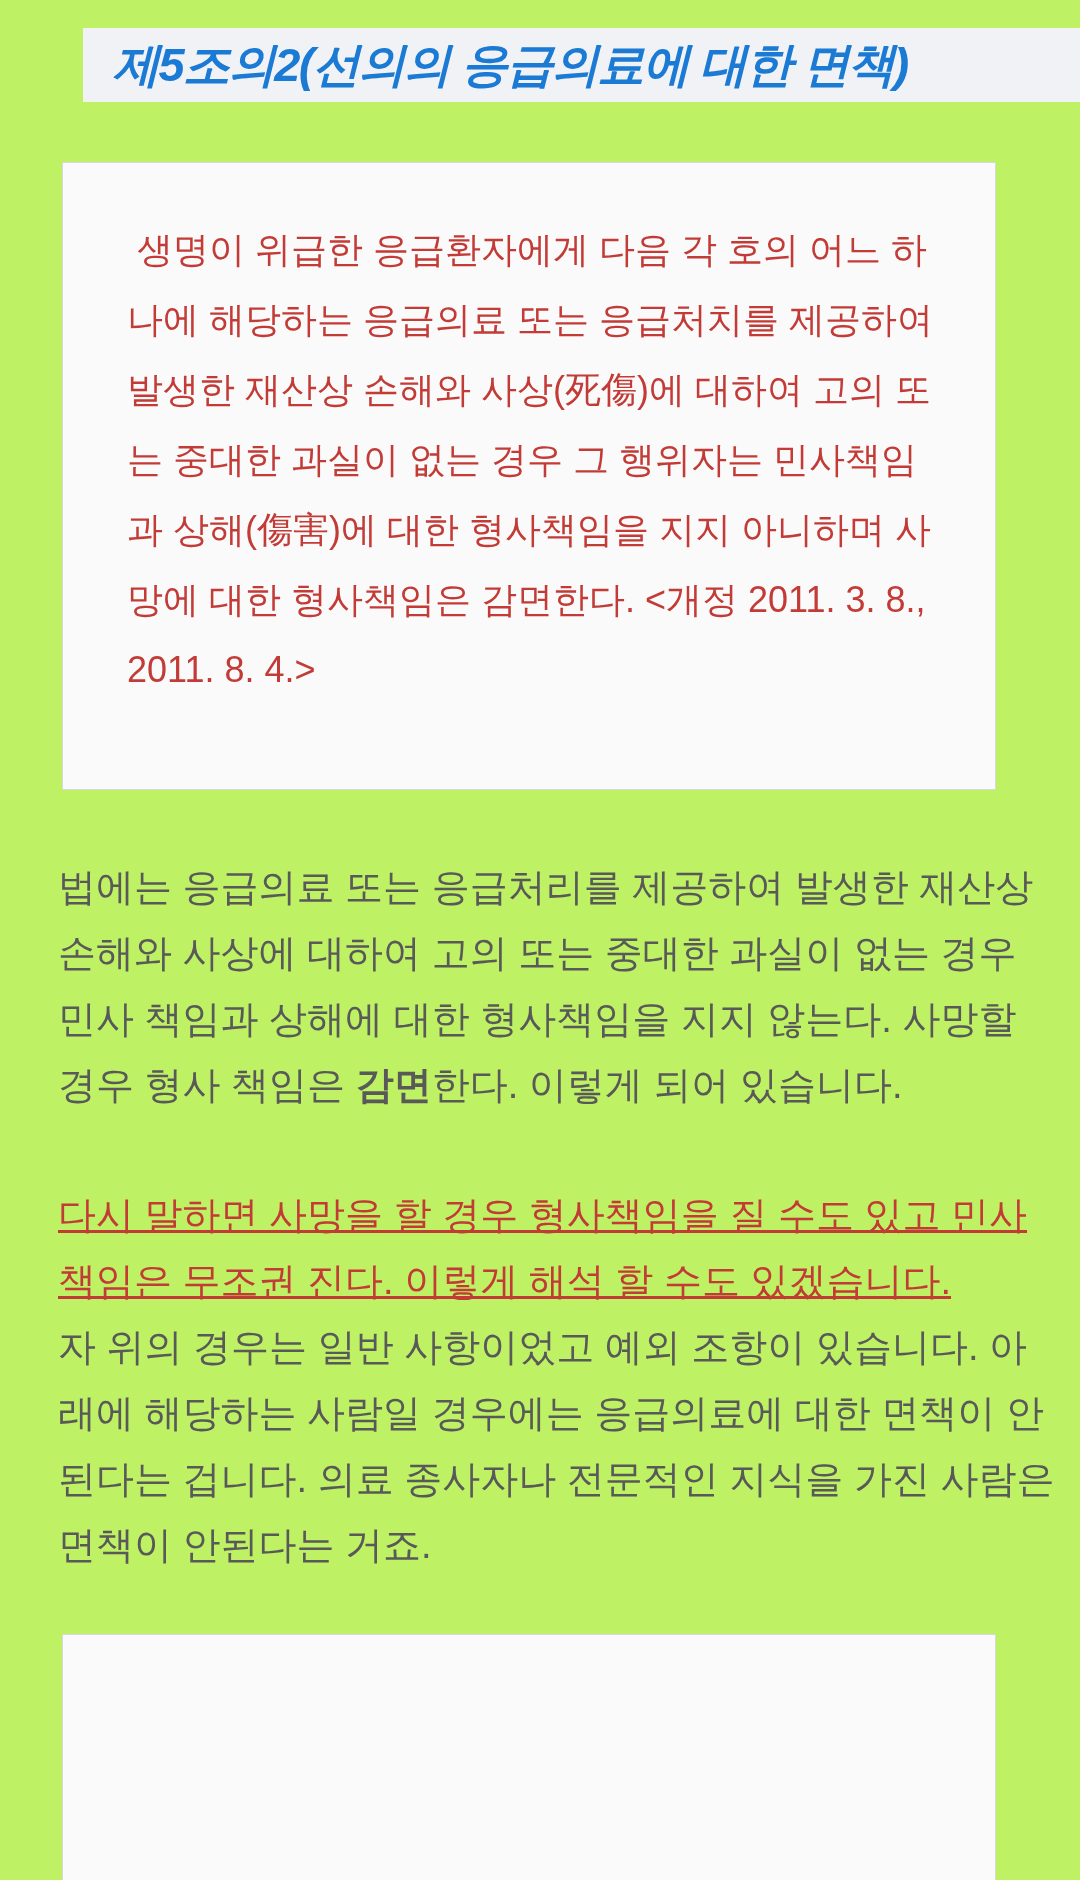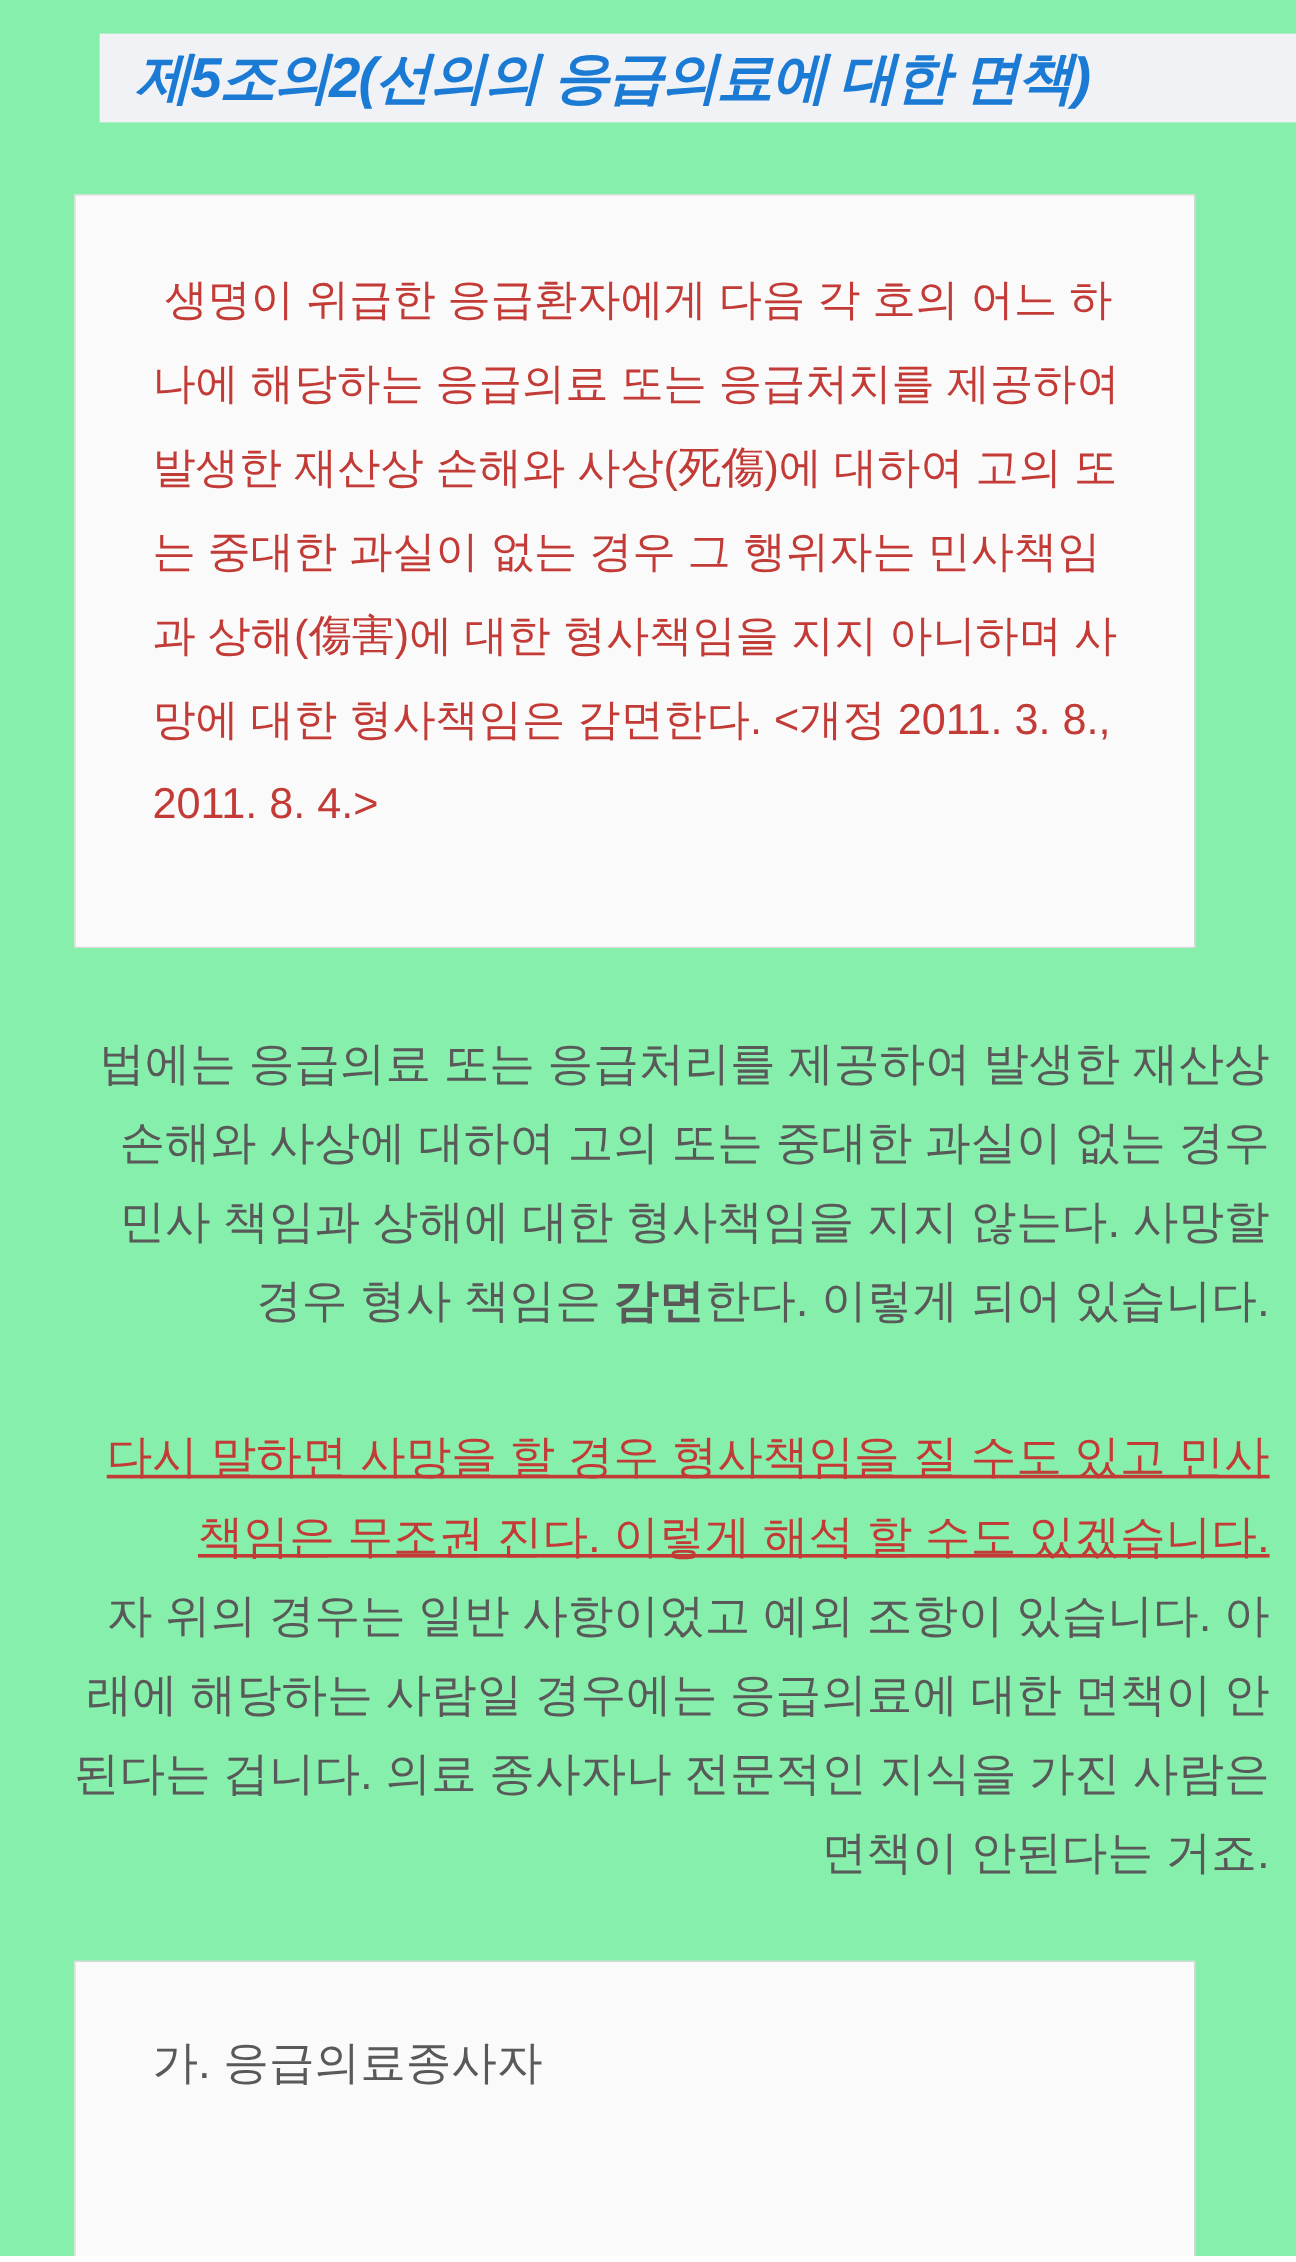--- a/index.html
+++ b/index.html
@@ -2,21 +2,21 @@
 <html lang="ko"><head>
 <meta charset="utf-8">
 <style>
   * { margin: 0; padding: 0; box-sizing: border-box; }
   html, body { background: #ffffff; }
   .page {
     position: relative;
     width: 1080px;
     height: 1880px;
     overflow: hidden;
-    background: #86efac;
+    background: #bef264;
     font-family: "Liberation Sans", sans-serif;
   }
   .title-strip {
     margin: 28px 0 0 83px;
     height: 74px;
     background: #f0f2f6;
     display: flex;
     align-items: center;
   }
   .title-text {
@@ -41,21 +41,20 @@
     font-size: 36px;
     line-height: 70px;
     color: #c33b36;
   }
   .body-text {
     margin-left: 58px;
     width: 1000px;
     font-size: 38px;
     line-height: 66px;
     color: #595959;
-    text-align: right;
   }
   .para1 { margin-top: 64px; }
   .para2 { margin-top: 64px; }
   .red-text { color: #c33b36; text-decoration: underline; }
   .bold { font-weight: 700; }
   .exception-box {
     margin-top: 56px;
     height: 420px;
     padding: 50px 58px 0 64px;
     font-size: 38px;
@@ -77,16 +76,15 @@
   </div>
 
   <p class="body-text para1"><span>법에는 응급의료 또는 응급처리를 제공하여 발생한 재산상 손해와 사상에 대하여 고의 또는 중대한 과실이 없는 경우 민사 책임과 상해에 대한 형사책임을 지지 않는다. 사망할 경우 형사 책임은 </span><span class="bold">감면</span><span>한다. 이렇게 되어 있습니다.</span></p>
 
   <div class="body-text para2">
     <div class="red-text">다시 말하면 사망을 할 경우 형사책임을 질 수도 있고 민사 책임은 무조권 진다. 이렇게 해석 할 수도 있겠습니다.</div>
     <div>자 위의 경우는 일반 사항이었고 예외 조항이 있습니다. 아래에 해당하는 사람일 경우에는 응급의료에 대한 면책이 안된다는 겁니다. 의료 종사자나 전문적인 지식을 가진 사람은 면책이 안된다는 거죠.</div>
   </div>
 
   <div class="quote-box exception-box">
-    <p>가. 응급의료종사자</p>
   </div>
 
 </div>
 
 </body></html>

